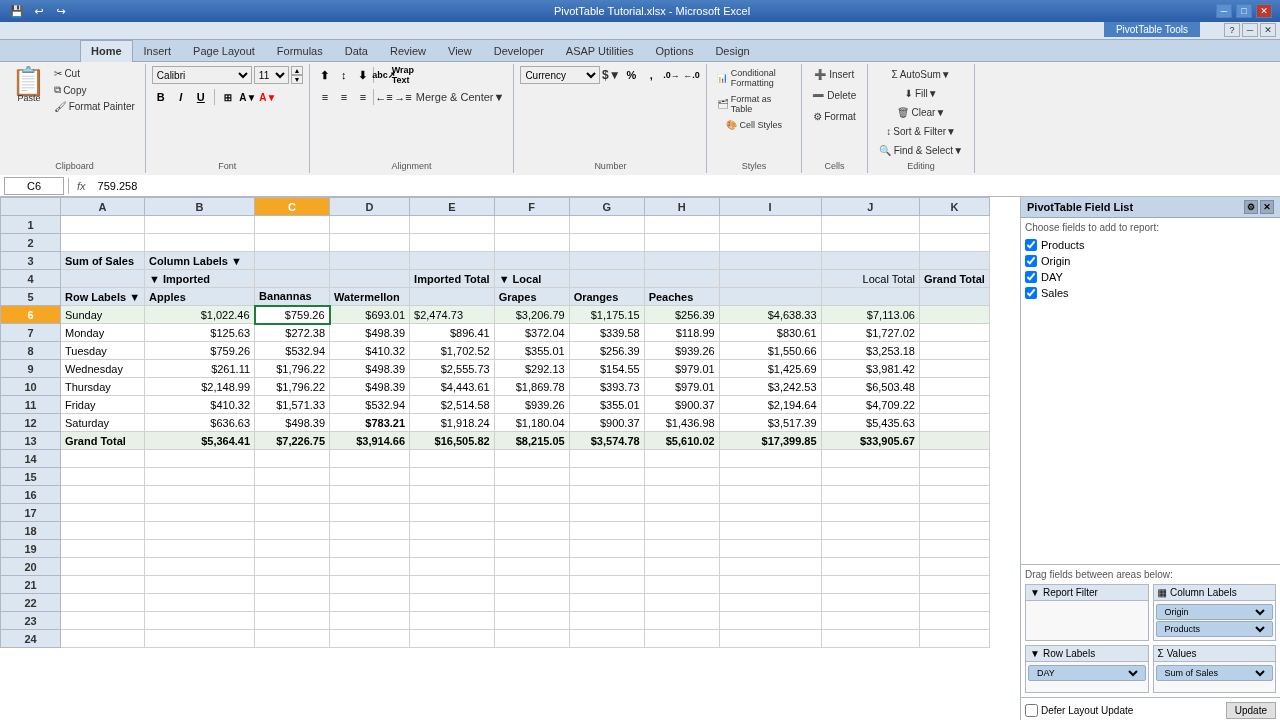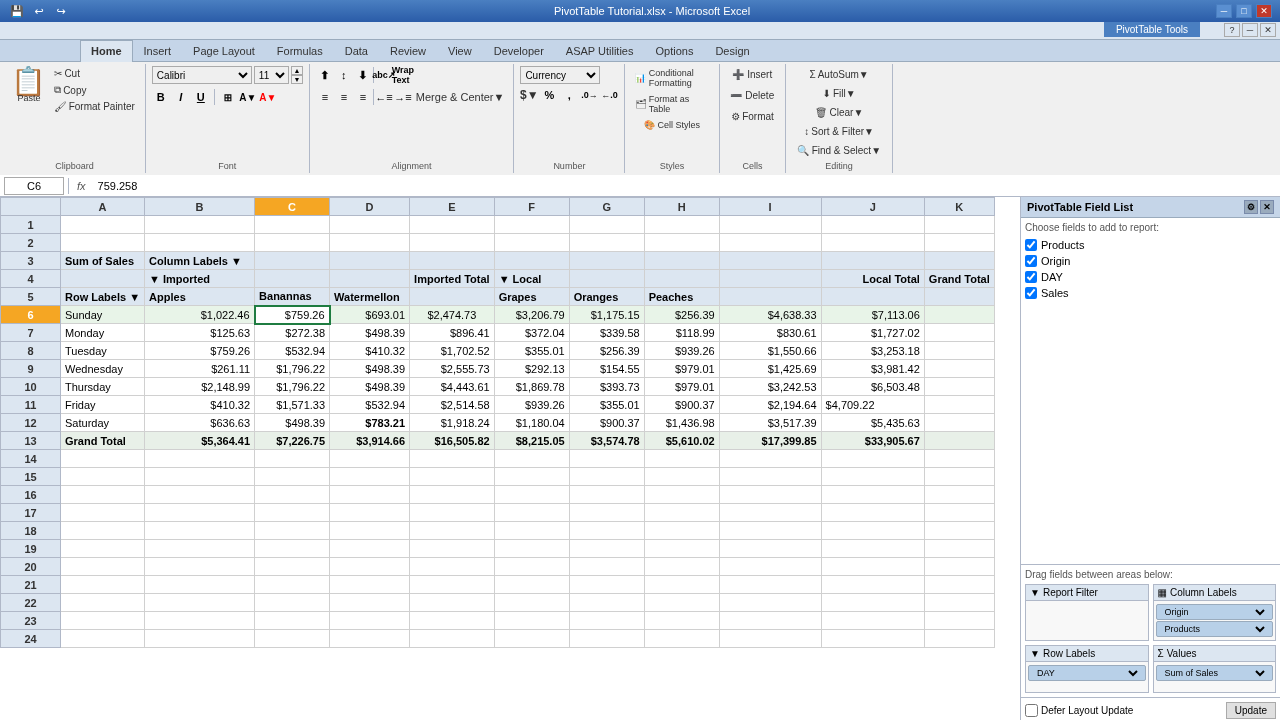--- a/index.html
+++ b/index.html
@@ -206,21 +206,21 @@
         <div class="ribbon-btn" style="flex-direction:row; font-size:11px; padding:1px 2px;">
           <span>Merge &amp; Center</span>
           <span>▼</span>
         </div>
       </div>
     </div>
     <div class="ribbon-group-label">Alignment</div>
   </div>
 
   <div class="ribbon-group">
-    <div class="ribbon-group-content" style="flex-direction:column; align-items:flex-start; gap:2px;">
+    <div class="ribbon-group-content" style="flex-direction:row; align-items:flex-start; gap:2px;">
       <select class="number-select">
         <option>Currency</option>
         <option>General</option>
         <option>Number</option>
         <option>Percentage</option>
       </select>
       <div class="font-row" style="gap:2px;">
         <div class="format-btn" style="font-size:12px; color:#333;">$▼</div>
         <div class="format-btn">%</div>
         <div class="format-btn">,</div>
@@ -375,21 +375,21 @@
               <th class="row-header">4</th>
               <td class="pivot-header"></td>
               <td class="pivot-header">▼ Imported</td>
               <td class="pivot-header"></td>
               <td class="pivot-header"></td>
               <td class="pivot-header" style="font-weight: bold;">Imported Total</td>
               <td class="pivot-header">▼ Local</td>
               <td class="pivot-header"></td>
               <td class="pivot-header"></td>
               <td class="pivot-header"></td>
-              <td class="pivot-header" style="font-weight: bold; padding-left: 41px;">Local Total</td>
+              <td class="pivot-header" style="font-weight: normal; padding-left: 41px;">Local Total</td>
               <td class="pivot-header" style="font-weight: bold;">Grand Total</td>
             </tr>
             <tr>
               <th class="row-header">5</th>
               <td class="pivot-header">Row Labels ▼</td>
               <td class="pivot-header">Apples</td>
               <td class="pivot-header">Banannas</td>
               <td class="pivot-header">Watermellon</td>
               <td class="pivot-header"></td>
               <td class="pivot-header">Grapes</td>
@@ -398,21 +398,21 @@
               <td class="pivot-header"></td>
               <td class="pivot-header"></td>
               <td class="pivot-header"></td>
             </tr>
             <tr>
               <th class="row-header active">6</th>
               <td class="sunday-row">Sunday</td>
               <td class="sunday-row" style="text-align: right;">$1,022.46</td>
               <td class="sunday-row" style="border: 2px solid rgb(31, 124, 65); background: white; text-align: right;">$759.26</td>
               <td class="sunday-row" style="text-align: right;">$693.01</td>
-              <td class="sunday-row" style="text-align: center;">$2,474.73</td>
+              <td class="sunday-row" style="text-align: left;">$2,474.73</td>
               <td class="sunday-row" style="text-align: right;">$3,206.79</td>
               <td class="sunday-row" style="text-align: right;">$1,175.15</td>
               <td class="sunday-row" style="text-align: right;">$256.39</td>
               <td class="sunday-row" style="text-align: right;">$4,638.33</td>
               <td class="sunday-row" style="text-align: right;">$7,113.06</td>
               <td class="sunday-row"></td>
             </tr>
             <tr>
               <th class="row-header">7</th>
               <td>Monday</td>
@@ -473,21 +473,21 @@
               <th class="row-header">11</th>
               <td>Friday</td>
               <td style="text-align: right;">$410.32</td>
               <td style="text-align: right;">$1,571.33</td>
               <td style="text-align: right;">$532.94</td>
               <td style="text-align: right;">$2,514.58</td>
               <td style="text-align: right;">$939.26</td>
               <td style="text-align: right;">$355.01</td>
               <td style="text-align: right;">$900.37</td>
               <td style="text-align: right;">$2,194.64</td>
-              <td style="text-align: left;">$4,709.22</td>
+              <td style="text-align: right;">$4,709.22</td>
               <td></td>
             </tr>
             <tr>
               <th class="row-header">12</th>
               <td>Saturday</td>
               <td style="text-align: right;">$636.63</td>
               <td style="text-align: right;">$498.39</td>
               <td style="text-align: right; font-weight: bold;">$783.21</td>
               <td style="text-align: right;">$1,918.24</td>
               <td style="text-align: right;">$1,180.04</td>

